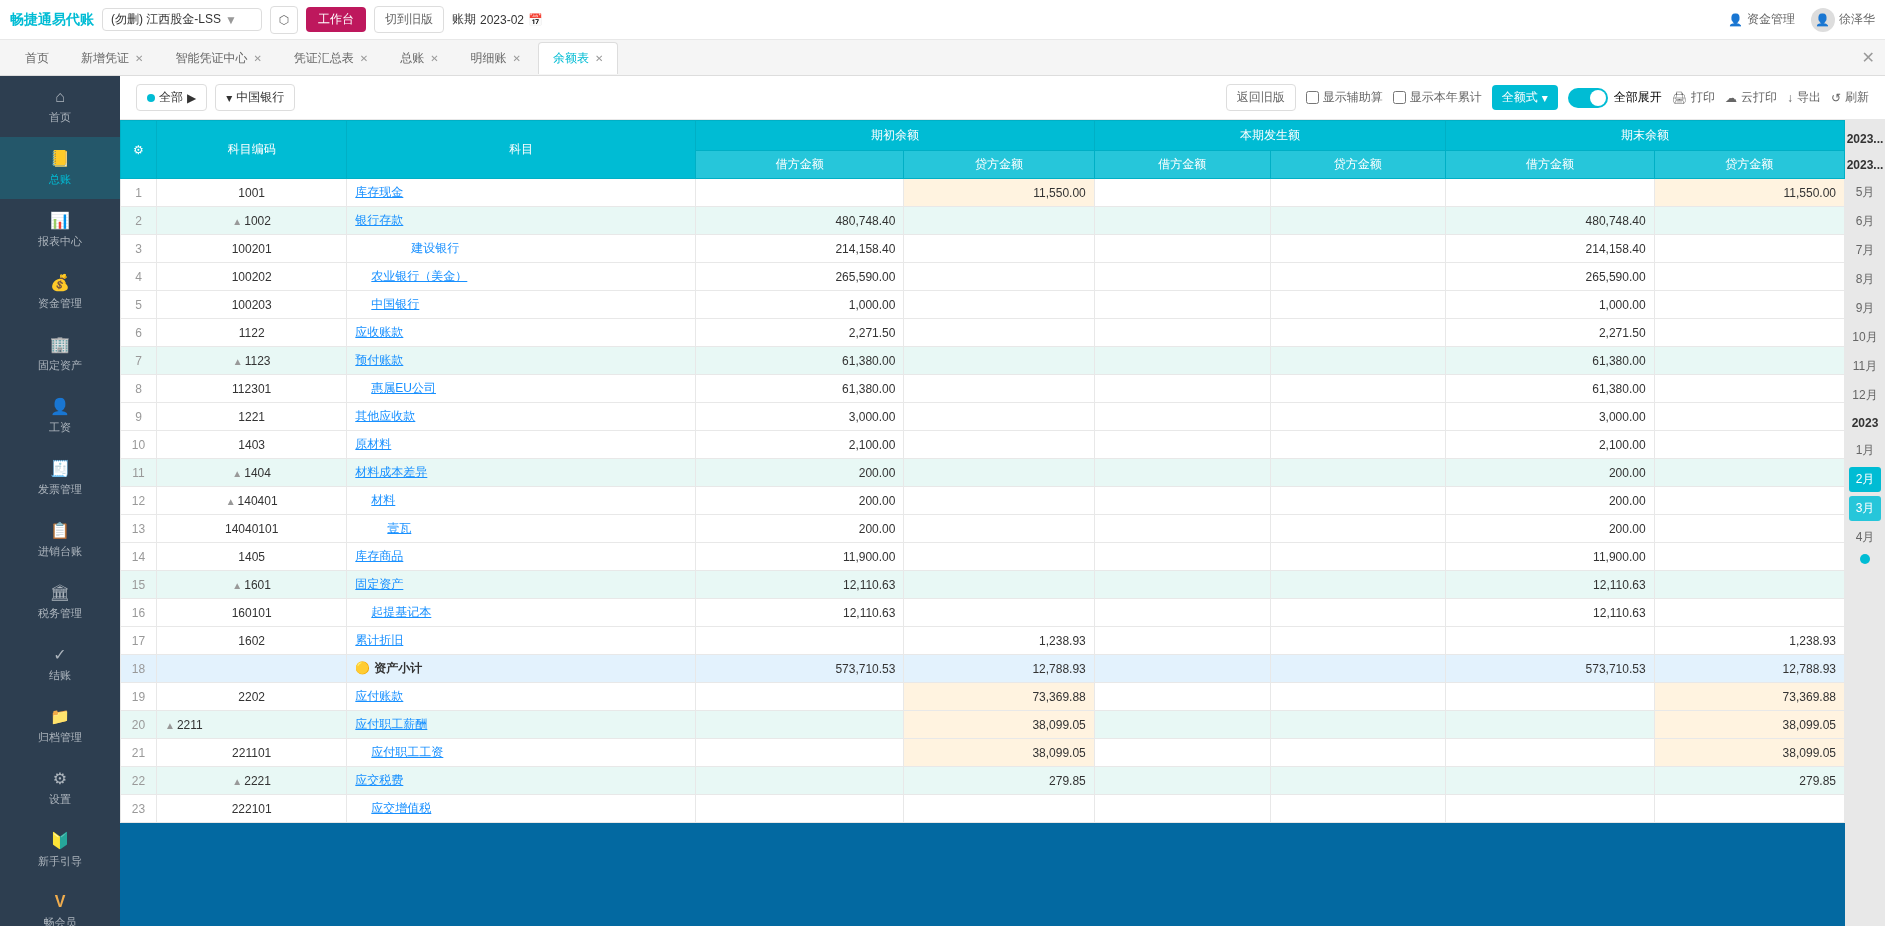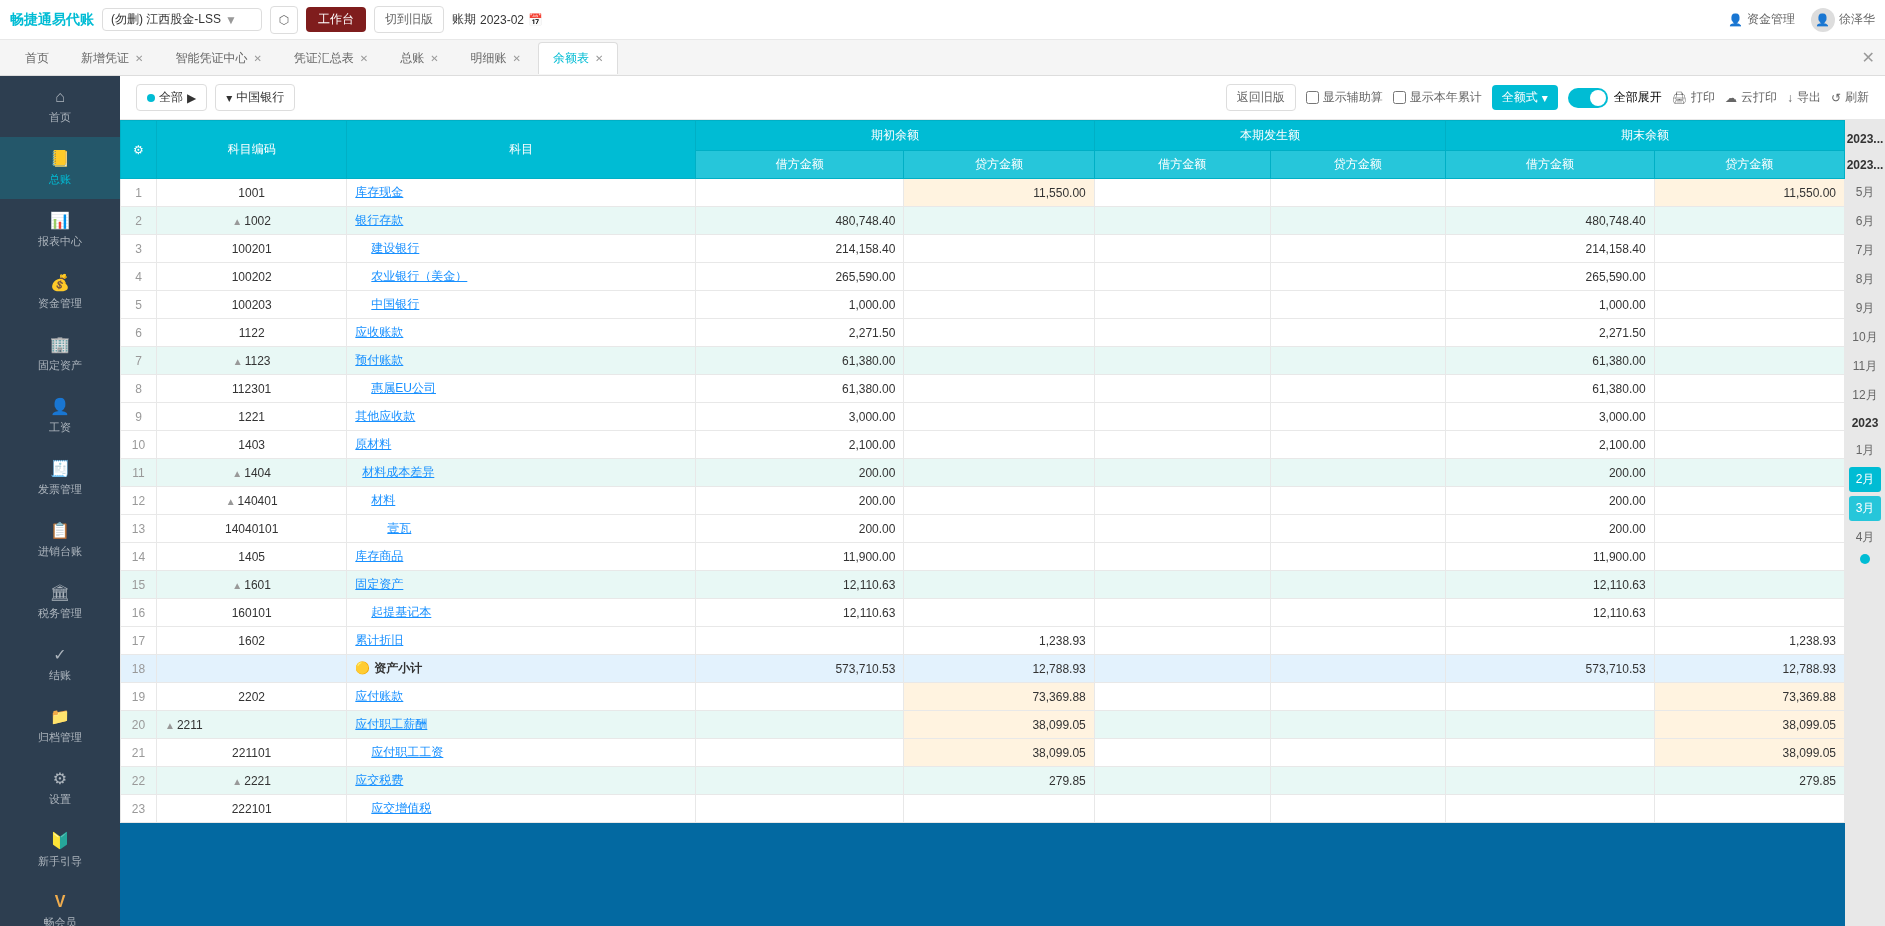--- a/index.html
+++ b/index.html
@@ -11,21 +11,21 @@
       padding: 0 10px; border-bottom: 1px solid #e8e8e8; gap: 8px;
     }
     .app-logo { color: #00bcd4; font-weight: bold; font-size: 14px; white-space: nowrap; }
     .company-selector {
       display: flex; align-items: center; border: 1px solid #ddd; border-radius: 4px;
       padding: 2px 8px; gap: 4px; cursor: pointer; min-width: 160px;
     }
     .company-selector span { color: #333; font-size: 12px; }
     .company-selector .arrow { color: #999; }
     .icon-btn { width: 28px; height: 28px; border: 1px solid #ddd; border-radius: 4px; display: flex; align-items: center; justify-content: center; cursor: pointer; color: #666; }
-    .workbench-btn { background: #7f1d1d; color: #fff; border: none; border-radius: 4px; padding: 4px 12px; cursor: pointer; font-size: 12px; }
+    .workbench-btn { background: #be185d; color: #fff; border: none; border-radius: 4px; padding: 4px 12px; cursor: pointer; font-size: 12px; }
     .switch-btn { background: #fff; color: #666; border: 1px solid #ddd; border-radius: 4px; padding: 4px 10px; cursor: pointer; font-size: 12px; }
     .period-info { display: flex; align-items: center; gap: 4px; color: #333; }
     .top-right { margin-left: auto; display: flex; align-items: center; gap: 16px; }
     .top-right-item { display: flex; align-items: center; gap: 4px; color: #666; cursor: pointer; }
     .user-avatar { width: 24px; height: 24px; background: #ddd; border-radius: 50%; display: flex; align-items: center; justify-content: center; }
 
     
     .tab-bar {
       display: flex; align-items: center; background: #f5f5f5; border-bottom: 1px solid #ddd;
       padding: 0 10px; height: 36px; gap: 2px;
@@ -315,21 +315,21 @@
                 <td style="text-align: right;">480,748.40</td>
                 <td style="text-align: right;"></td>
                 <td style="text-align: right;"></td>
                 <td style="text-align: right;"></td>
                 <td style="text-align: right;">480,748.40</td>
                 <td style="text-align: right;"></td>
               </tr>
               <tr>
                 <td class="row-num">3</td>
                 <td style="text-align: center;">100201</td>
-                <td style="padding-left: 24px; text-align: left;"><a style="color:#1890ff;text-decoration:underline;cursor:pointer;">建设银行</a></td>
+                <td style="padding-left: 24px; text-align: left;"><a style="color:#1890ff;cursor:pointer;margin-left:40px;">建设银行</a></td>
                 <td style="text-align: right;">214,158.40</td>
                 <td style="text-align: right;"></td>
                 <td style="text-align: right;"></td>
                 <td style="text-align: right;"></td>
                 <td style="text-align: right;">214,158.40</td>
                 <td style="text-align: right;"></td>
               </tr>
               <tr>
                 <td class="row-num">4</td>
                 <td style="text-align: center;">100202</td>
@@ -403,21 +403,21 @@
                 <td style="text-align: right;">2,100.00</td>
                 <td style="text-align: right;"></td>
                 <td style="text-align: right;"></td>
                 <td style="text-align: right;"></td>
                 <td style="text-align: right;">2,100.00</td>
                 <td style="text-align: right;"></td>
               </tr>
               <tr class="highlighted">
                 <td class="row-num">11</td>
                 <td style="text-align: center;"><span style="color:#999;font-size:10px;margin-right:2px;">▲</span>1404</td>
-                <td style="padding-left: 8px; text-align: left;"><a style="color:#1890ff;text-decoration:underline;cursor:pointer;margin-left:7px;">材料成本差异</a></td>
+                <td style="padding-left: 8px; text-align: left;"><a style="color:#1890ff;text-decoration:underline;cursor:pointer;">材料成本差异</a></td>
                 <td style="text-align: right;">200.00</td>
                 <td style="text-align: right;"></td>
                 <td style="text-align: right;"></td>
                 <td style="text-align: right;"></td>
                 <td style="text-align: right;">200.00</td>
                 <td style="text-align: right;"></td>
               </tr>
               <tr>
                 <td class="row-num">12</td>
                 <td style="text-align: center;"><span style="color:#999;font-size:10px;margin-right:2px;">▲</span>140401</td>

